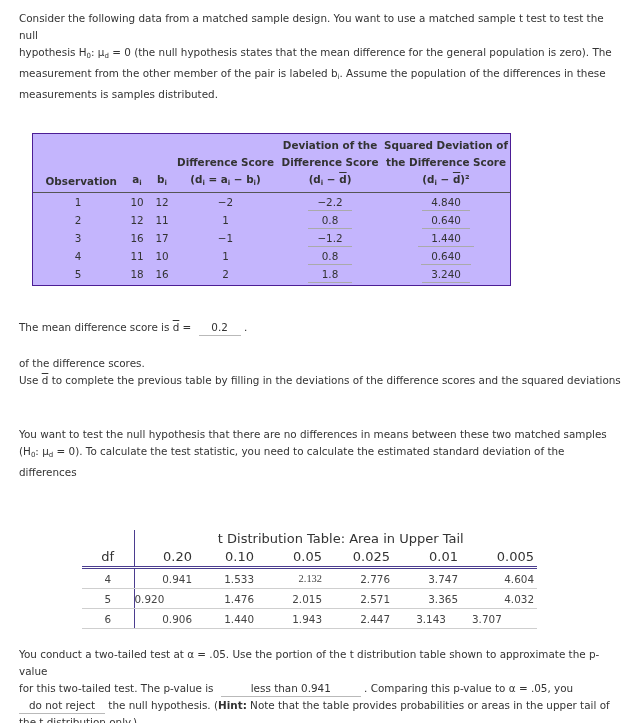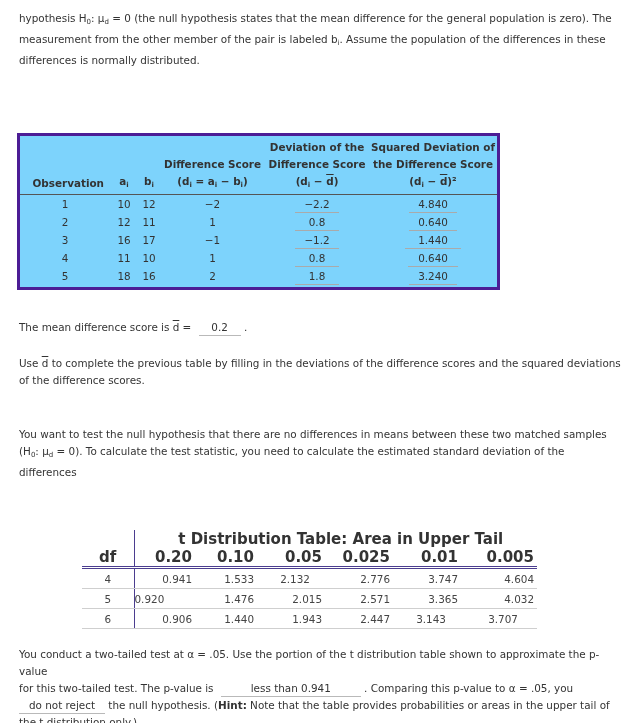--- a/index.html
+++ b/index.html
@@ -9,42 +9,43 @@
   }
   .para { position: absolute; left: 19px; width: 605px; line-height: 17px; }
   sub { font-size: 7px; vertical-align: -2px; }
   .ovl { text-decoration: overline; }
   .blank {
     display: inline-block; border-bottom: 1px solid #b9b9b9; text-align: center;
     line-height: 15px; color: #333;
   }
   
   .t1box {
-    position: absolute; left: 17px; top: 133px; width: 477px; height: 151px;
-    background: #7dd3fc; border: 3px solid #4c1d95;
+    position: absolute; left: 32px; top: 133px; width: 477px; height: 151px;
+    background: #c4b5fd; border: 1px solid #4c1d95;
   }
   .t1 { position: absolute; left: 0; top: 0; border-collapse: collapse; }
   .t1 th { font-weight: bold; font-size: 10.4px; color: #333; padding: 0; line-height: 17px; white-space: nowrap; }
   .t1 td { font-size: 10.4px; color: #333; padding: 0; height: 18px; text-align: center; white-space: nowrap; }
   .t1 thead tr.last th { border-bottom: 1px solid #555; }
   .cellblank { display: inline-block; border-bottom: 1px solid #aaa; line-height: 16px; }
   
   .t2 { position: absolute; left: 82px; top: 530px; border-collapse: collapse; }
-  .t2 th { font-weight: bold; font-size: 15px; color: #333; padding: 0; line-height: 18px; white-space: nowrap; }
+  .t2 th { font-weight: normal; font-size: 13px; color: #333; padding: 0; line-height: 18px; white-space: nowrap; }
   .t2 td { font-size: 10.4px; color: #444; padding: 0; height: 19px; white-space: nowrap; border-bottom: 1px solid #cfcfcf; }
   .t2 .dfcol { border-right: 1px solid #4b3d8f; text-align: center; width: 50px; }
   .t2 thead tr.last th { border-bottom: 3px double #4b3d8f; }
 </style>
 </head>
 <body>
 
 <div class="para" style="top:10px;">
+  <div>Consider the following data from a matched sample design. You want to use a matched sample t test to test the null</div>
   <div><span>hypothesis H</span><sub>0</sub><span>: μ</span><sub>d</sub><span> = 0 (the null hypothesis states that the mean difference for the general population is zero). The</span></div>
   <div><span>measurement from the other member of the pair is labeled b</span><sub>i</sub><span>. Assume the population of the differences in these</span></div>
-  <div>differences is normally distributed.</div>
+  <div>measurements is samples distributed.</div>
 </div>
 
 <div class="t1box">
   <table class="t1">
     <colgroup>
       <col style="width:90px">
         <col style="width:28px">
         <col style="width:22px">
       <col style="width:105px">
         <col style="width:104px">
@@ -119,22 +120,22 @@
       </tr>
     </tbody>
   </table>
 </div>
 
 <div class="para" style="top:319px;">
   <span>The mean difference score is </span><span class="ovl">d</span><span> = </span><span class="blank" style="width:42px;margin-left:4px;">0.2</span><span> .</span>
 </div>
 
 <div class="para" style="top:355px;">
+  <div>of the difference scores.</div>
   <div><span>Use </span><span class="ovl">d</span><span> to complete the previous table by filling in the deviations of the difference scores and the squared deviations</span></div>
-  <div>of the difference scores.</div>
 </div>
 
 <div class="para" style="top:426px;">
   <div>You want to test the null hypothesis that there are no differences in means between these two matched samples</div>
   <div><span>(H</span><sub>0</sub><span>: μ</span><sub>d</sub><span> = 0). To calculate the test statistic, you need to calculate the estimated standard deviation of the differences</span></div>
 </div>
 
 <table class="t2">
   <colgroup>
     <col style="width:52px">
@@ -158,42 +159,42 @@
       <th style="text-align:right;padding-right:14px;">0.025</th>
       <th style="text-align:right;padding-right:14px;">0.01</th>
       <th style="text-align:right;padding-right:3px;">0.005</th>
     </tr>
   </thead>
   <tbody>
     <tr>
       <td class="dfcol">4</td>
       <td style="text-align:right;padding-right:6px;">0.941</td>
       <td style="text-align:right;padding-right:14px;">1.533</td>
-      <td style="text-align:center;padding-right:14px;">2.132</td>
+      <td style="text-align:right;padding-right:14px;font-family:Liberation Serif, serif;">2.132</td>
       <td style="text-align:right;padding-right:14px;">2.776</td>
       <td style="text-align:right;padding-right:14px;">3.747</td>
       <td style="text-align:right;padding-right:3px;">4.604</td>
     </tr>
     <tr>
       <td class="dfcol">5</td>
       <td style="padding-right:6px;">0.920</td>
       <td style="text-align:right;padding-right:14px;">1.476</td>
       <td style="text-align:right;padding-right:14px;">2.015</td>
       <td style="text-align:right;padding-right:14px;">2.571</td>
       <td style="text-align:right;padding-right:14px;">3.365</td>
       <td style="text-align:right;padding-right:3px;">4.032</td>
     </tr>
     <tr>
       <td class="dfcol">6</td>
       <td style="text-align:right;padding-right:6px;">0.906</td>
       <td style="text-align:right;padding-right:14px;">1.440</td>
       <td style="text-align:right;padding-right:14px;">1.943</td>
       <td style="text-align:right;padding-right:14px;">2.447</td>
       <td style="text-align:center;padding-right:14px;">3.143</td>
-      <td style="text-align:center;padding-right:3px;">3.707</td>
+      <td style="text-align:left;padding-right:3px;">3.707</td>
     </tr>
   </tbody>
 </table>
 
 <div class="para" style="top:646px;">
   <div>You conduct a two-tailed test at α = .05. Use the portion of the t distribution table shown to approximate the p-value</div>
   <div><span>for this two-tailed test. The p-value is </span><span class="blank" style="width:140px;margin-left:4px;">less than 0.941</span><span> . Comparing this p-value to α = .05, you</span></div>
   <div><span class="blank" style="width:86px;">do not reject</span><span> the null hypothesis. (</span><b>Hint:</b><span> Note that the table provides probabilities or areas in the upper tail of</span></div>
   <div>the t distribution only.)</div>
 </div>

